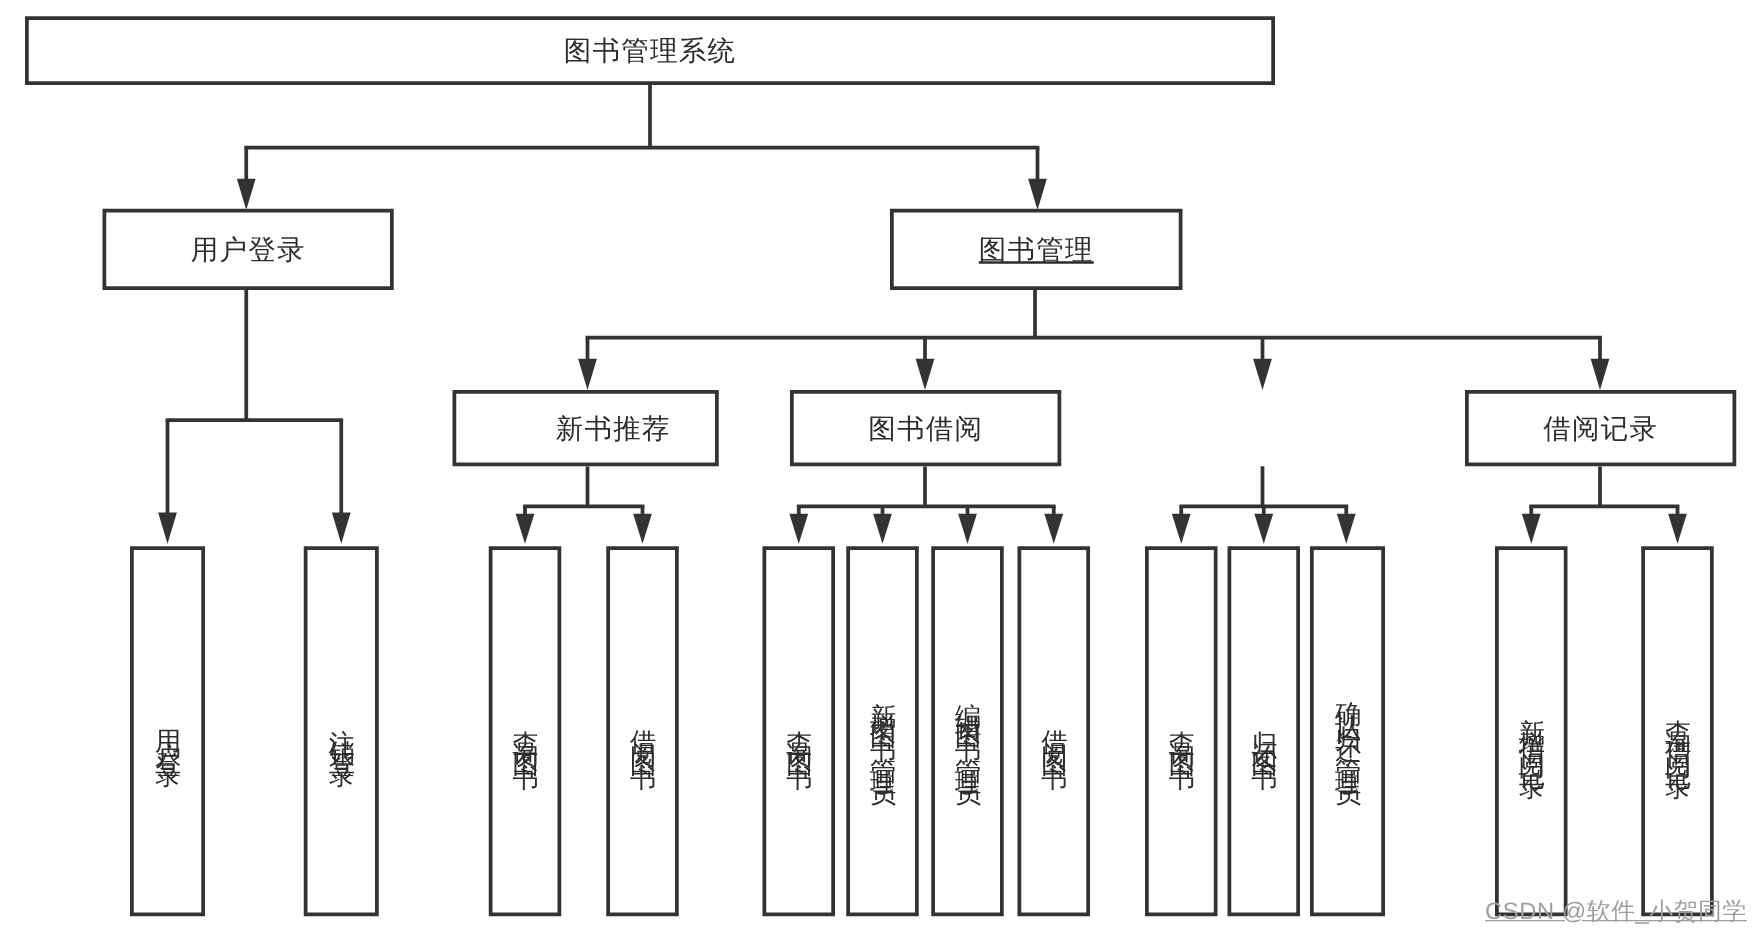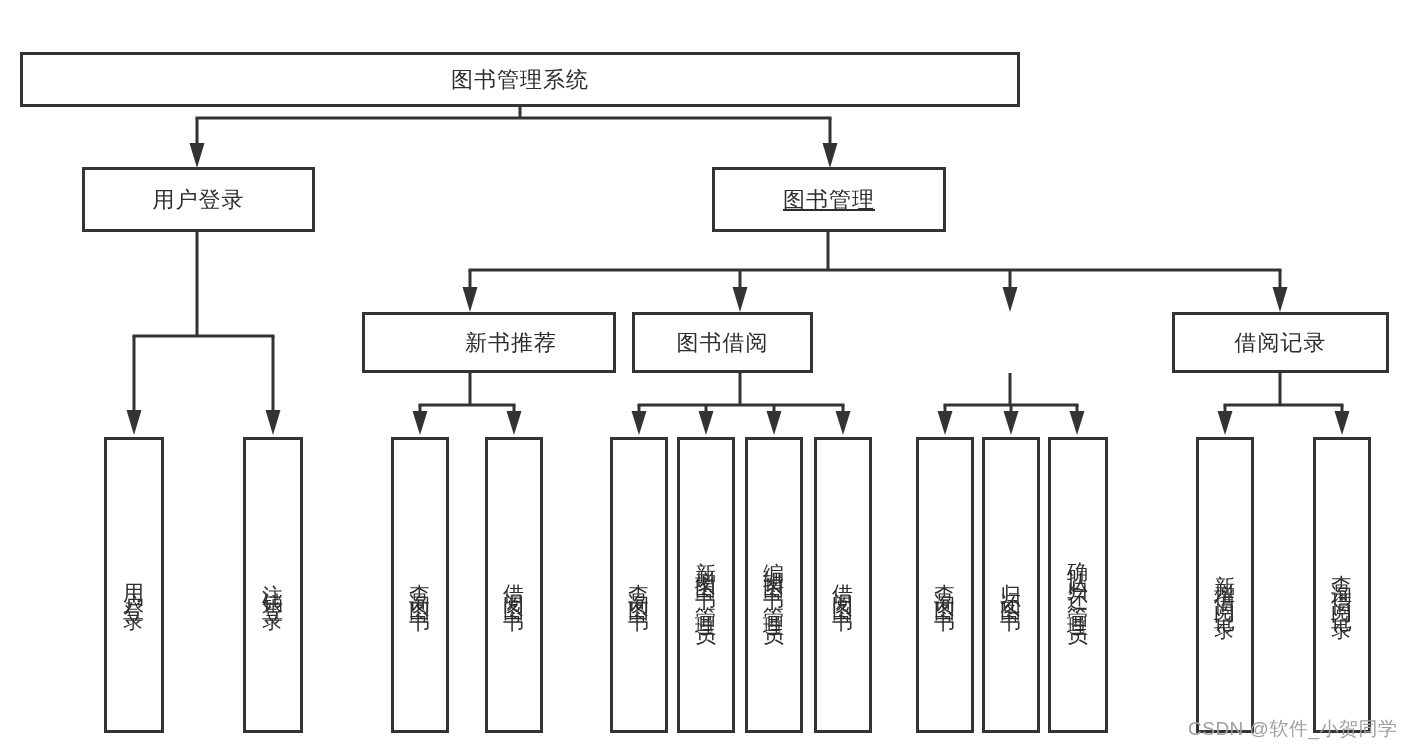--- a/index.html
+++ b/index.html
@@ -52,20 +52,21 @@
   #watermark {
     position: absolute;
     left: 1188px;
     top: 716px;
     width: 210px;
     font-size: 19px;
     color: #9e9e9e;
     letter-spacing: 0.5px;
     z-index: 3;
     white-space: nowrap;
+    text-decoration: underline;
   }
 </style>
 </head>
 <body>
 
 <div id="canvas">
 
   <svg id="connectors" width="1405" height="747" viewBox="0 0 1405 747">
     <g stroke="#333333" stroke-width="3" fill="none">
 
@@ -132,35 +133,35 @@
 
       <polygon points="937.5,411 952.5,411 945,435"></polygon>
       <polygon points="1003.5,411 1018.5,411 1011,435"></polygon>
       <polygon points="1069.5,411 1084.5,411 1077,435"></polygon>
 
       <polygon points="1217.5,411 1232.5,411 1225,435"></polygon>
       <polygon points="1334.5,411 1349.5,411 1342,435"></polygon>
     </g>
   </svg>
 
-  <div class="node hnode" style="left:20px; top:13px; width:1000px; height:55px;margin-top:39px;">
+  <div class="node hnode" style="left:20px; top:13px; width:1000px; height:55px;">
     <span>图书管理系统</span>
   </div>
 
   <div class="node hnode" style="left:82px; top:167px; width:233px; height:65px;">
     <span>用户登录</span>
   </div>
   <div class="node hnode" style="left:712px; top:167px; width:234px; height:65px;text-decoration:underline;">
     <span>图书管理</span>
   </div>
 
-  <div class="node hnode" style="left:362px; top:312px; width:254px; height:61px;padding-left:44px;">
+  <div class="node hnode" style="left:362px; top:312px; width:213px; height:61px;padding-left:44px;">
     <span>新书推荐</span>
   </div>
-  <div class="node hnode" style="left:632px; top:312px; width:181px; height:61px;">
+  <div class="node hnode" style="left:632px; top:312px; width:217px; height:61px;">
     <span>图书借阅</span>
   </div>
   <div class="node hnode" style="left:1172px; top:312px; width:217px; height:61px;">
     <span>借阅记录</span>
   </div>
 
   <div class="node leaf" style="left:104px; width:60px;">
     <span class="vtext">用户登录</span>
   </div>
   <div class="node leaf" style="left:243px; width:60px;">

